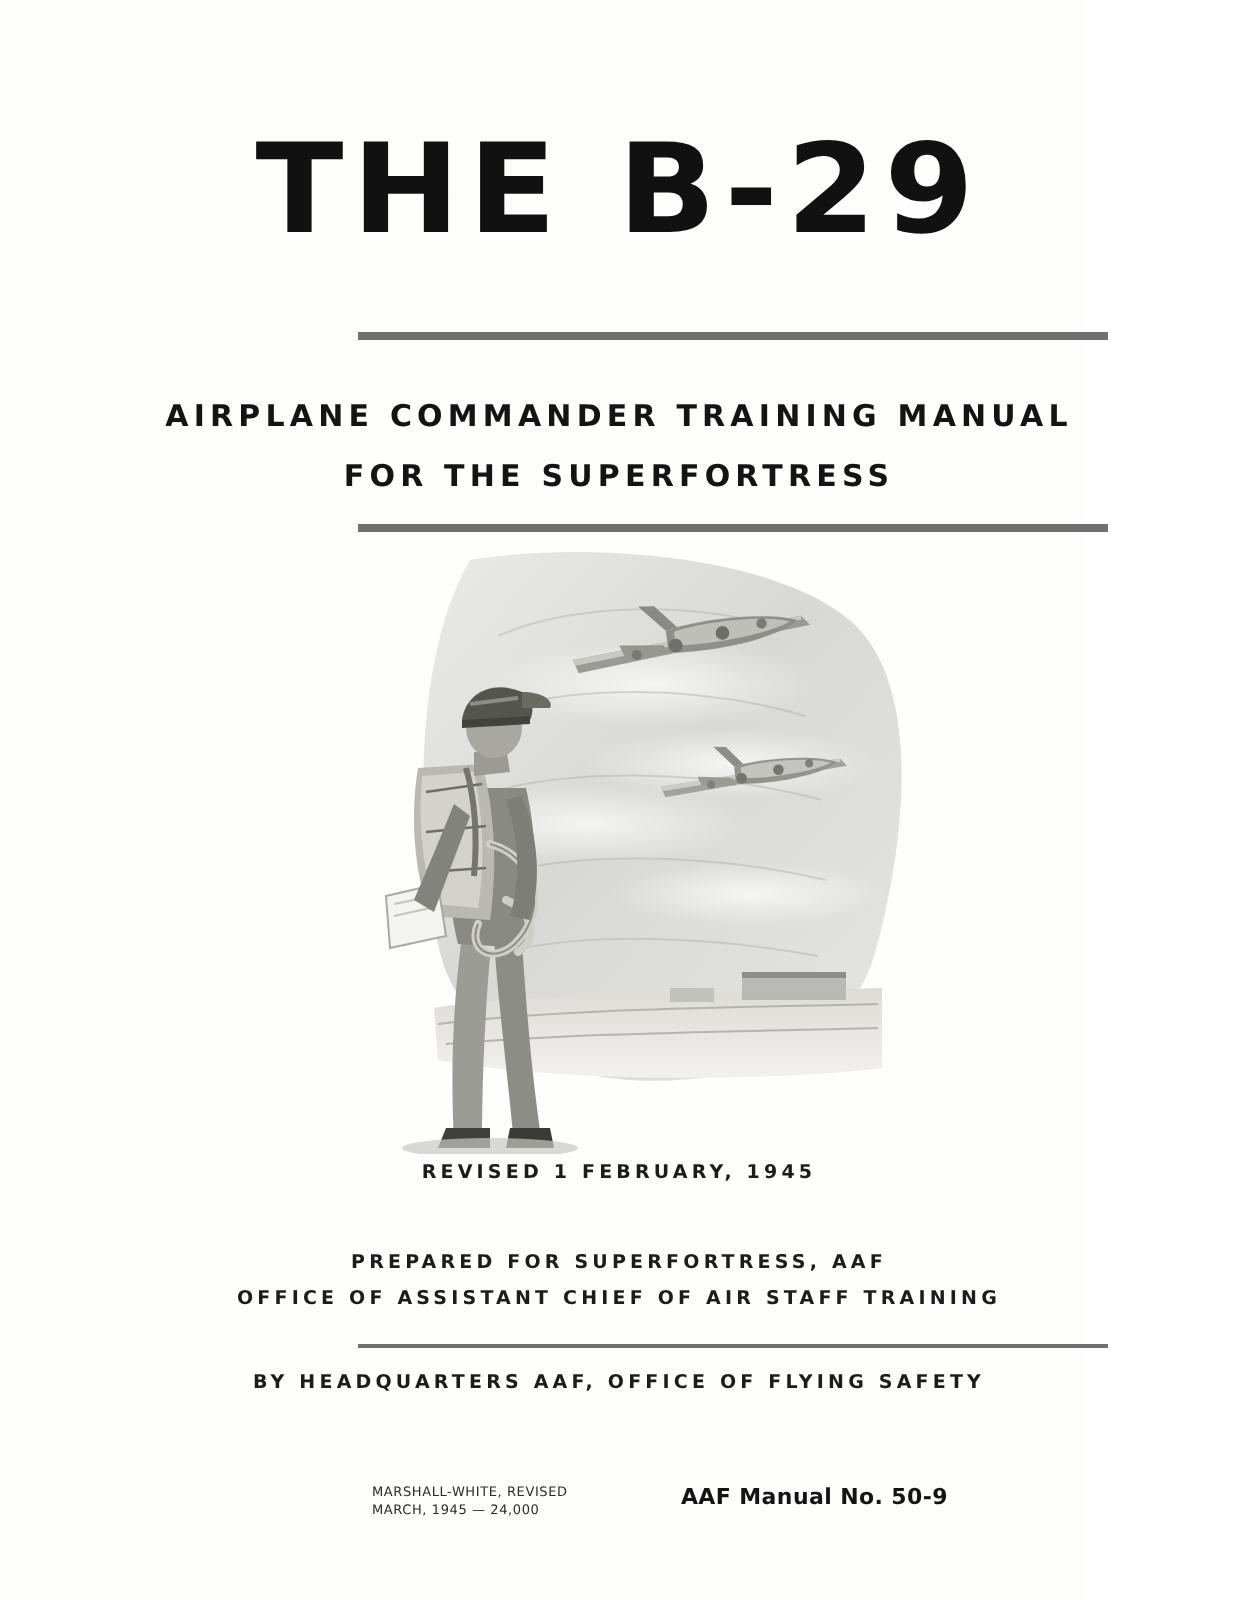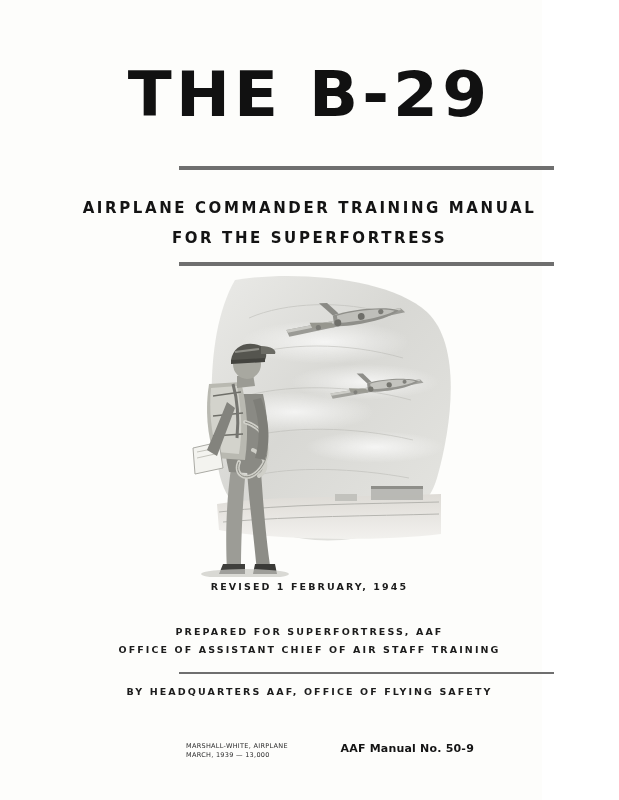--- a/index.html
+++ b/index.html
@@ -263,19 +263,19 @@
 
   <div class="credits credit-2">PREPARED  FOR  SUPERFORTRESS,  AAF</div>
 
   <div class="credits credit-3">OFFICE  OF  ASSISTANT  CHIEF  OF  AIR  STAFF  TRAINING</div>
 
   <div class="rule rule-credit-top"></div>
 
   <div class="credits credit-4">BY  HEADQUARTERS  AAF,  OFFICE  OF  FLYING  SAFETY</div>
 
   <div class="footer-left">
-    <div>MARSHALL-WHITE, AIRPLANE</div>
-    <div>MARCH, 1939 — 13,000</div>
+    <div>MARSHALL-WHITE, REVISED</div>
+    <div>MARCH, 1945 — 24,000</div>
   </div>
 
   <div class="footer-right">AAF Manual No. 50-9</div>
 
 </div>
 
 </body></html>

